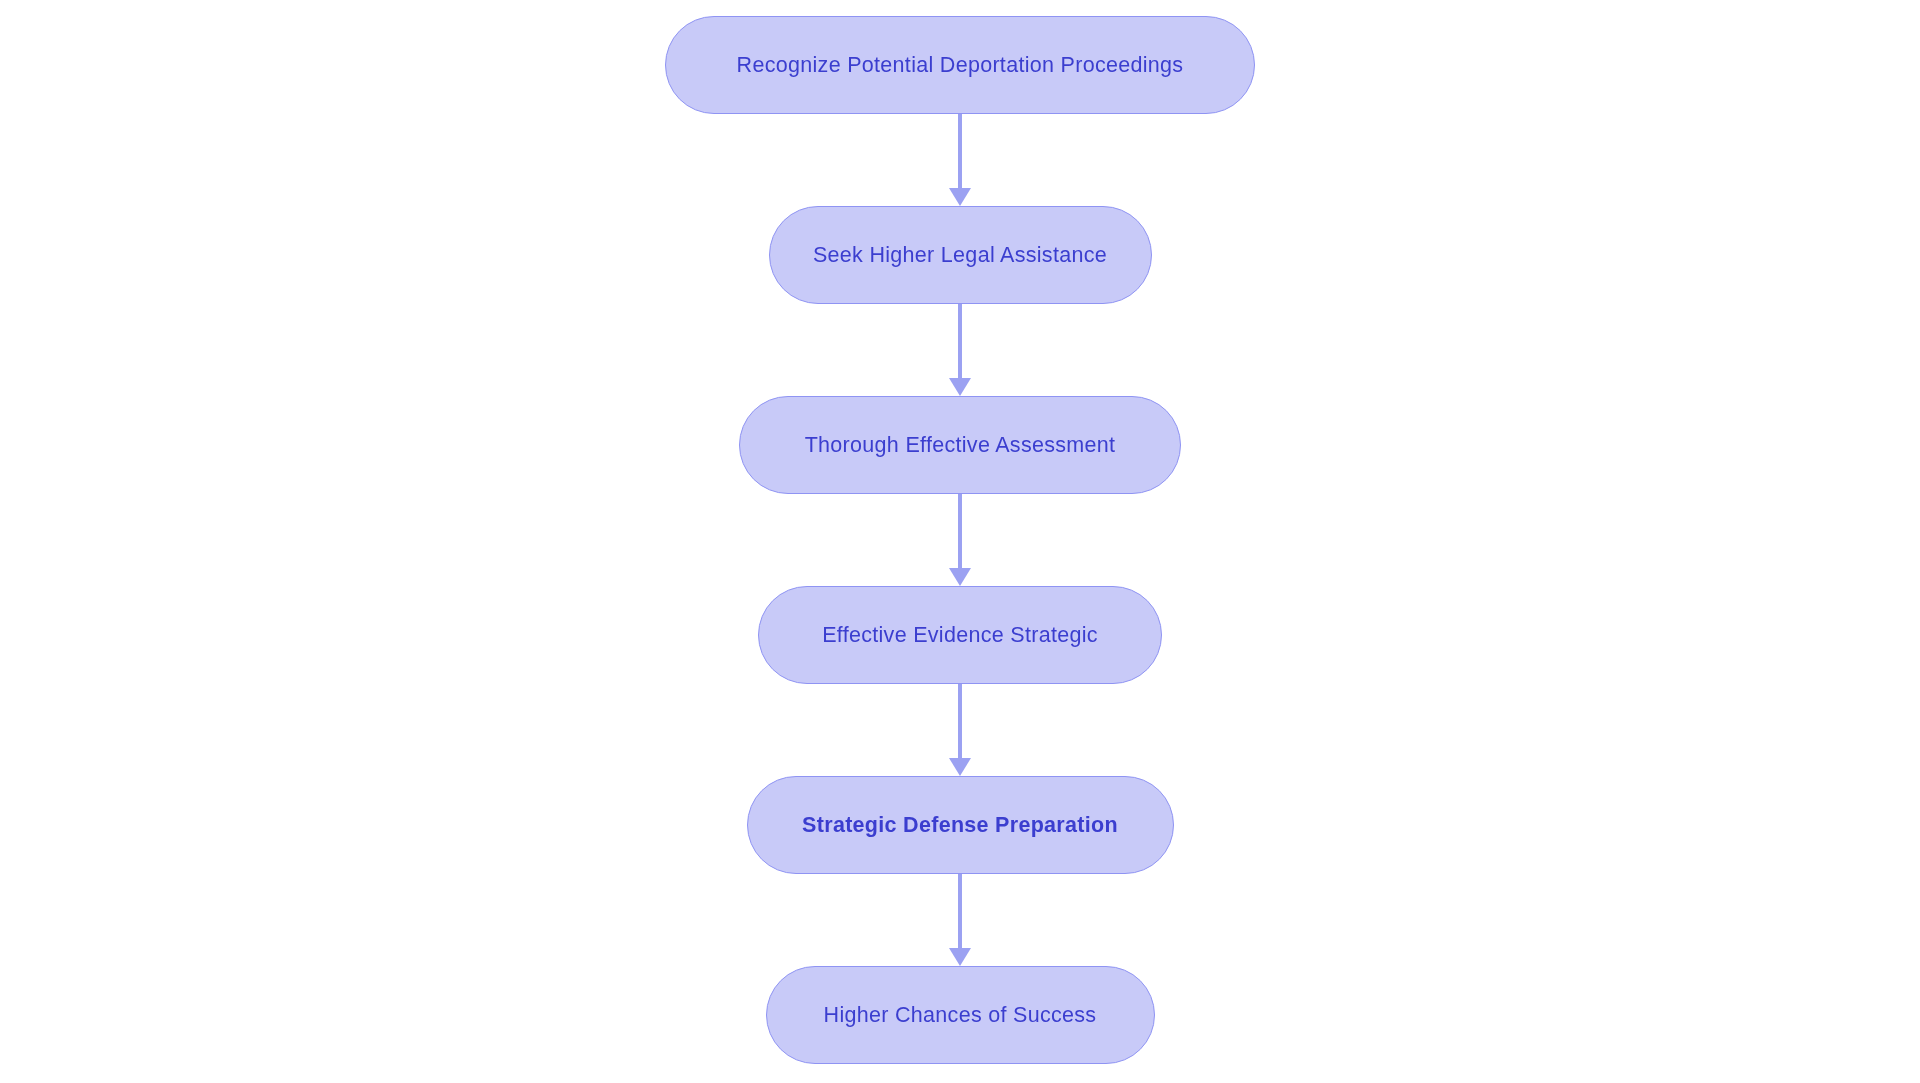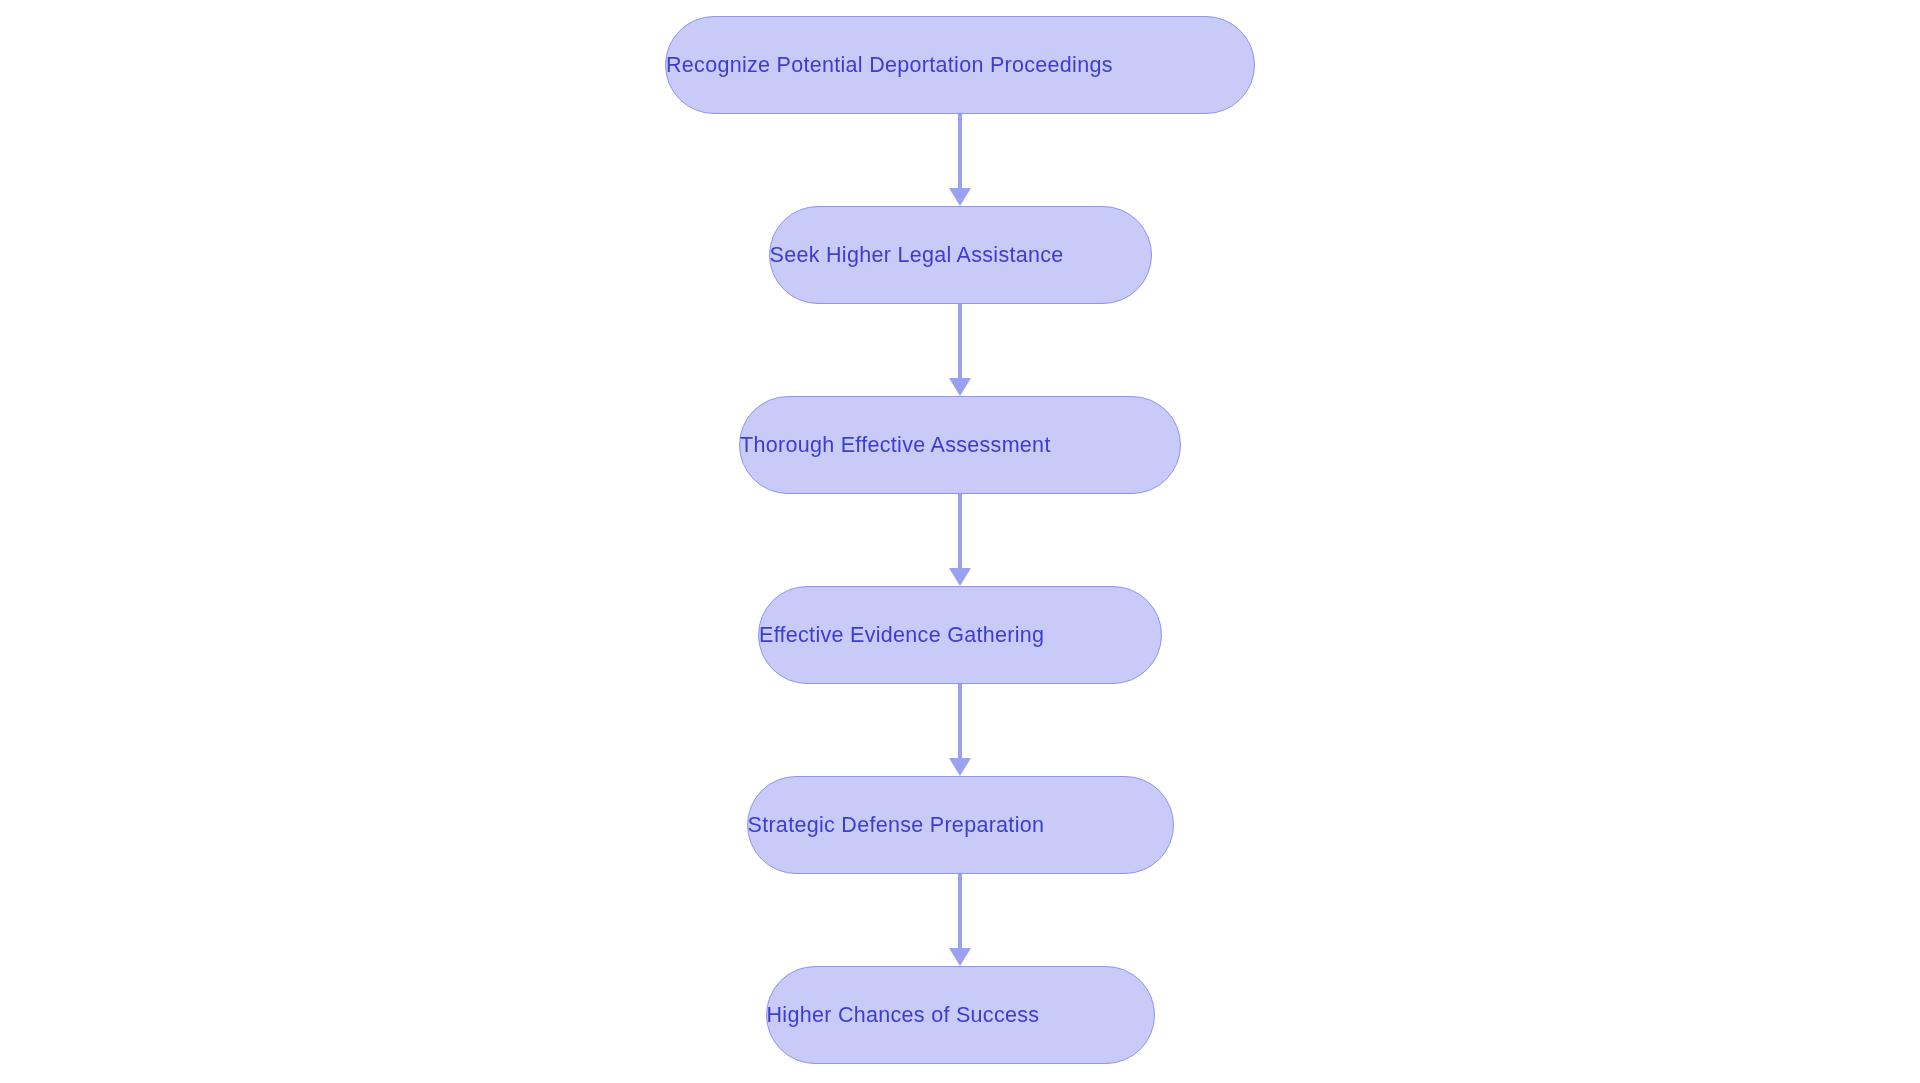--- a/index.html
+++ b/index.html
@@ -28,28 +28,29 @@
   .node {
     height: 98px;
     border-radius: 49px;
     background: var(--node-fill);
     border: 1.5px solid var(--node-border);
     color: var(--node-text);
     font-size: 21.5px;
     letter-spacing: 0.3px;
     display: flex;
     align-items: center;
+    justify-content: center;
     text-align: center;
     flex: 0 0 auto;
   }
   .node.n1 { width: 590px; }
   .node.n2 { width: 383px; }
   .node.n3 { width: 442px; }
   .node.n4 { width: 404px; }
-  .node.n5 { width: 427px; }
+  .node.n5 { width: 427px; font-weight: bold; }
   .node.n6 { width: 389px; }
   .arrow {
     height: 92px;
     width: 24px;
     display: flex;
     flex-direction: column;
     align-items: center;
     flex: 0 0 auto;
   }
   .arrow .stem {
@@ -91,21 +92,21 @@
   <div class="node n3">
     <span>Thorough Effective Assessment</span>
   </div>
 
   <div class="arrow">
     <div class="stem"></div>
     <div class="head"></div>
   </div>
 
   <div class="node n4">
-    <span>Effective Evidence Gathering</span>
+    <span>Effective Evidence Strategic</span>
   </div>
 
   <div class="arrow">
     <div class="stem"></div>
     <div class="head"></div>
   </div>
 
   <div class="node n5">
     <span>Strategic Defense Preparation</span>
   </div>

